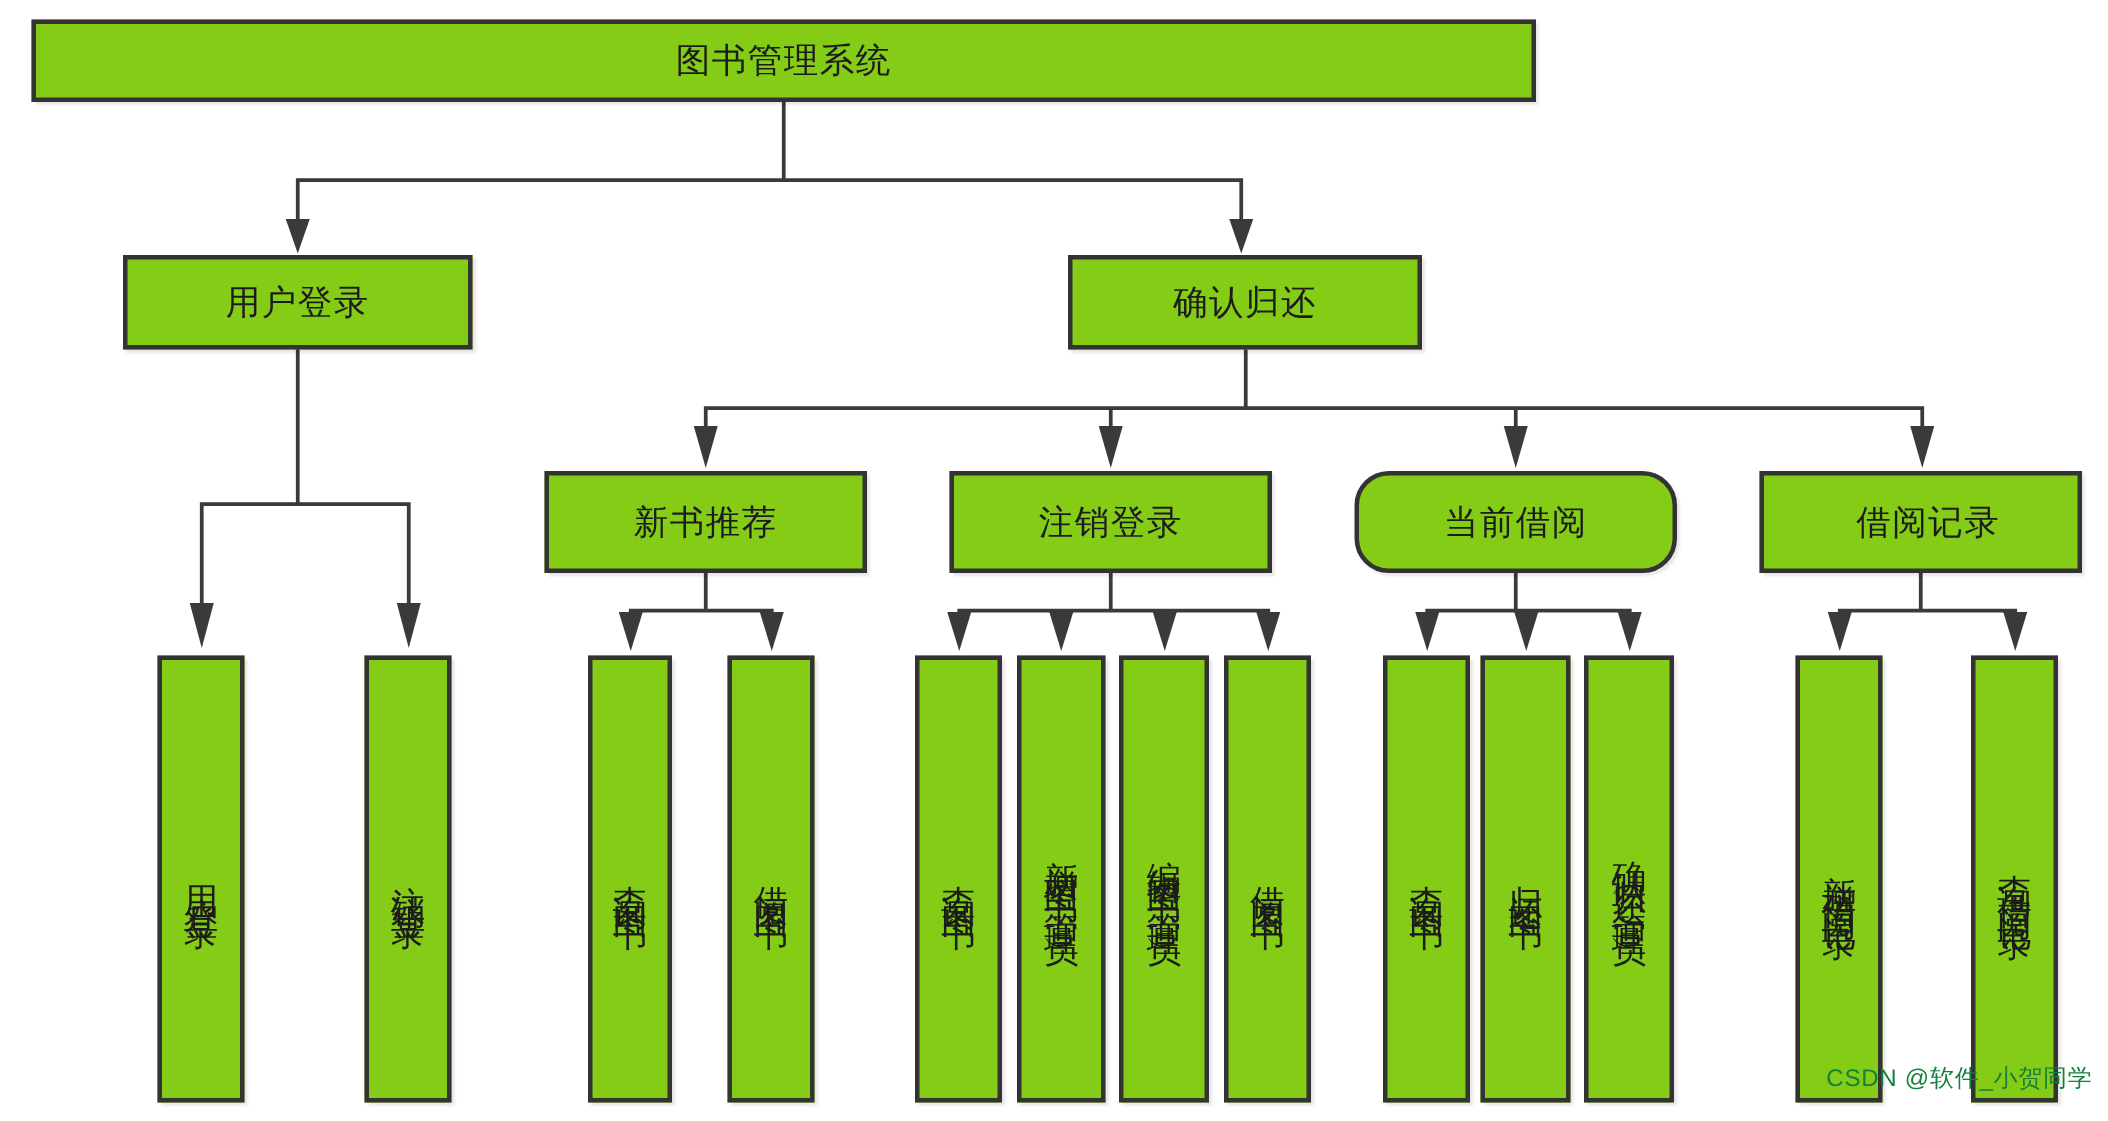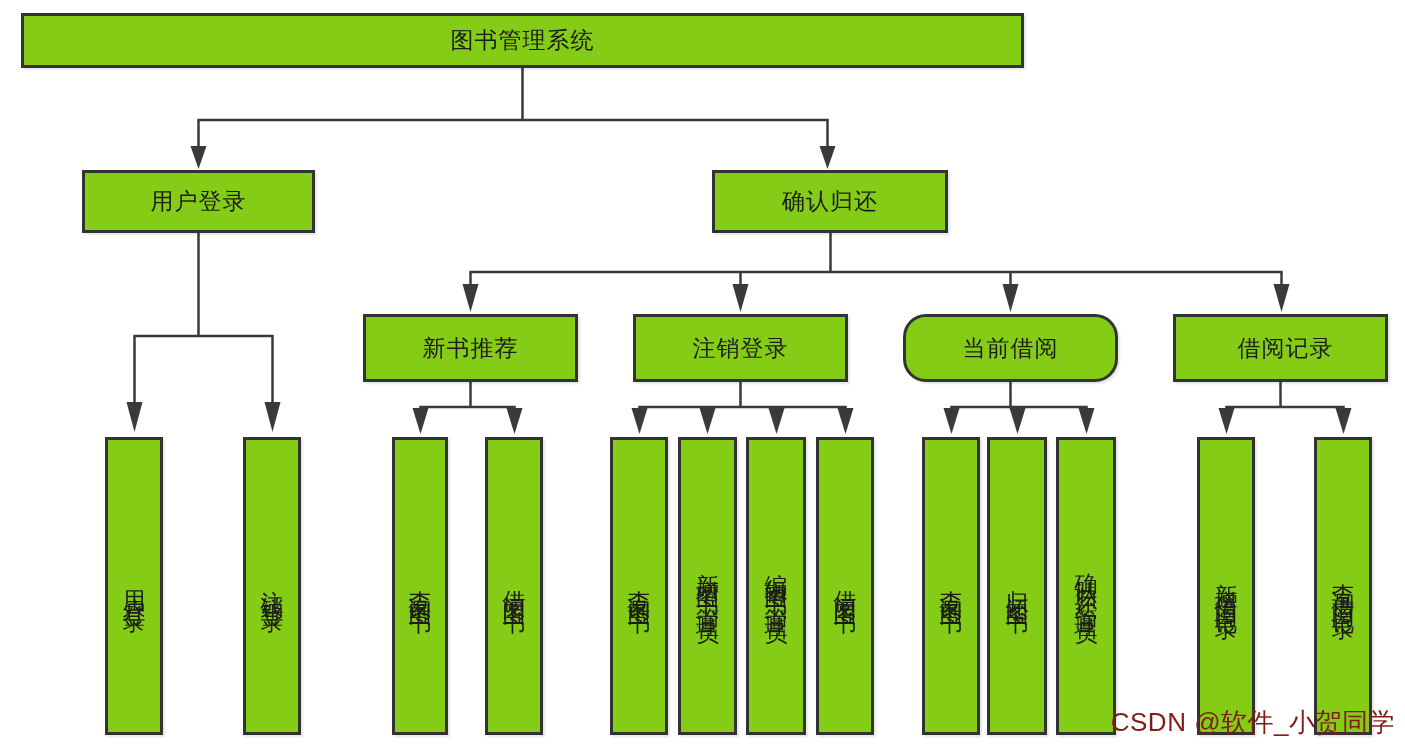--- a/index.html
+++ b/index.html
@@ -18,22 +18,22 @@
   .hbox{font-size:23px;letter-spacing:1px;}
   .root{left:21px;top:13px;width:1003px;height:55px;}
   .l2{top:170px;height:63px;}
   .l3{top:314px;height:68px;font-size:23px;text-align:center;}
   .leaf{top:437px;height:298px;}
   .vlabel{
     writing-mode:vertical-lr;text-orientation:mixed;
     font-size:23px;line-height:1;letter-spacing:7px;white-space:nowrap;
   }
   .watermark{
-    position:absolute;right:10px;bottom:7px;z-index:5;
-    font-size:26px;color:#7f1d1d;letter-spacing:0.5px;
+    position:absolute;right:10px;bottom:17px;z-index:5;
+    font-size:16px;color:#15803d;letter-spacing:0.5px;
   }
 </style>
 </head>
 <body>
 
 <div class="stage">
 
   <svg class="connectors" width="1405" height="747" viewBox="0 0 1405 747">
     <g stroke="#3a3a3a" stroke-width="2.5" fill="none">
 

